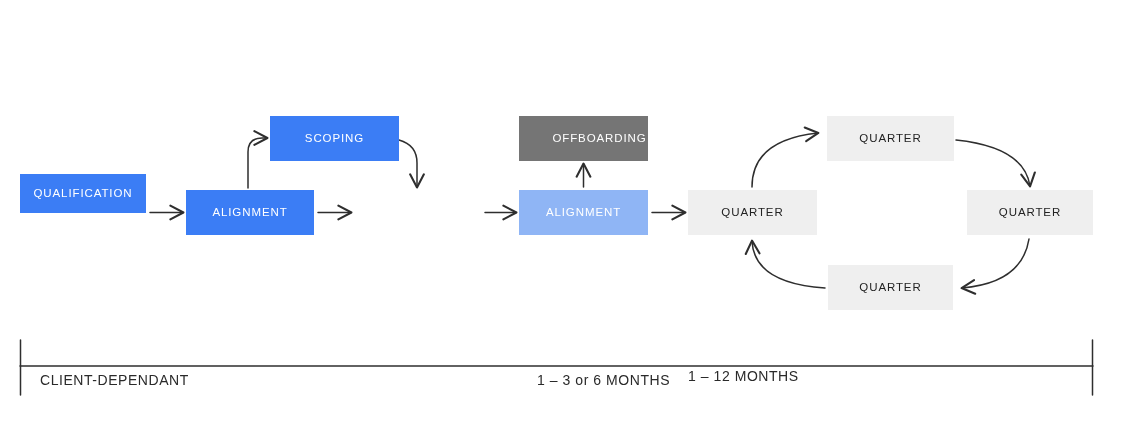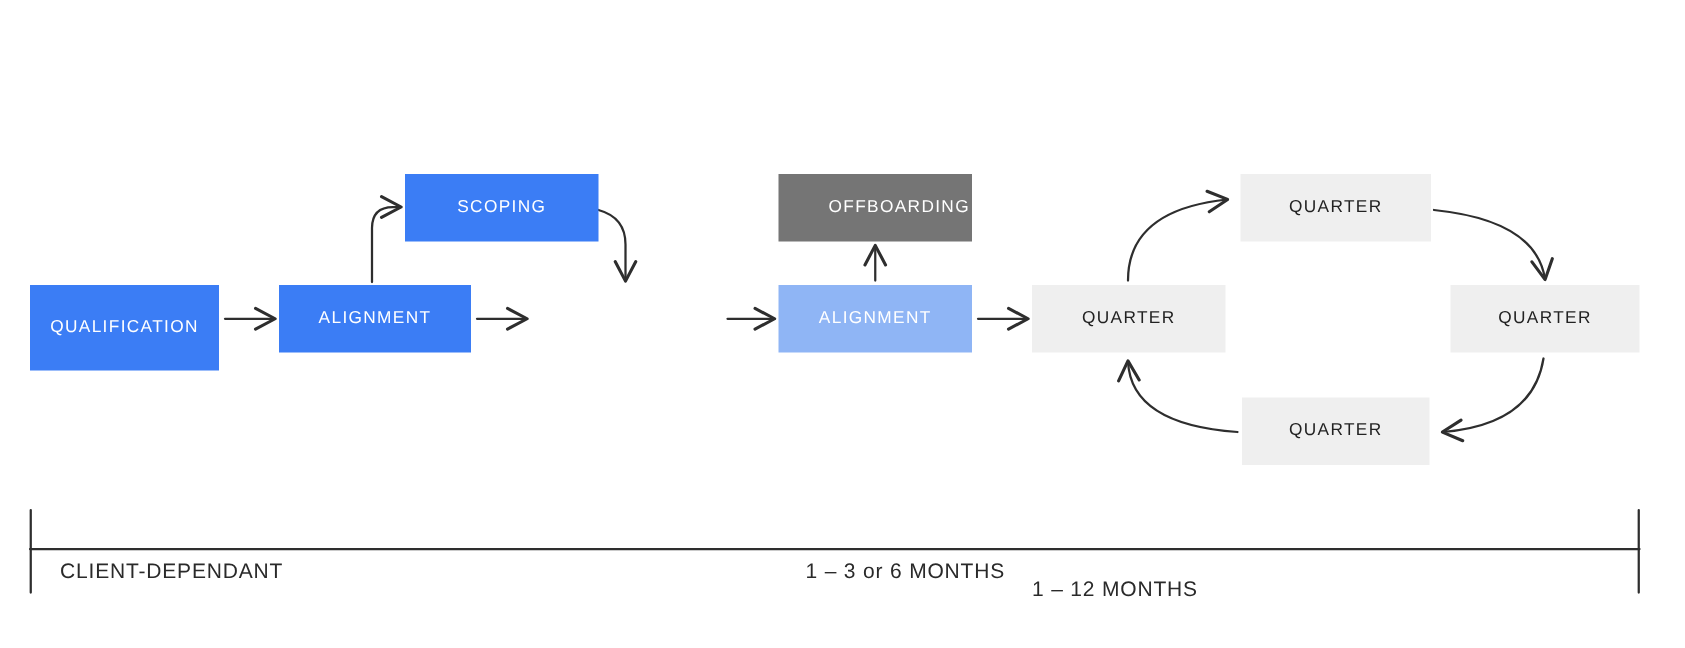--- a/index.html
+++ b/index.html
@@ -89,21 +89,21 @@
       <path d="M1029,239 Q1022,283 962,288" marker-end="url(#ah)"></path>
 
       <path d="M825,288 Q754,283 752,241" marker-end="url(#ah)"></path>
 
       <line x1="20" y1="366" x2="1093" y2="366"></line>
       <line x1="20.5" y1="340" x2="20.5" y2="395"></line>
       <line x1="1092.5" y1="340" x2="1092.5" y2="395"></line>
     </g>
   </svg>
 
-  <div class="node blue" style="left:20px;  top:190px; width:126px; height:57px;">
+  <div class="node blue" style="left:20px;  top:174px; width:126px; height:39px;">
     <span>QUALIFICATION</span>
   </div>
 
   <div class="node blue" style="left:186px; top:190px; width:128px; height:45px;">
     <span>ALIGNMENT</span>
   </div>
 
   <div class="node blue" style="left:270px; top:116px; width:129px; height:45px;">
     <span>SCOPING</span>
   </div>
@@ -130,15 +130,15 @@
   </div>
 
   <div class="node lgray" style="left:828px; top:265px; width:125px; height:45px;">
     <span>QUARTER</span>
   </div>
 
   <div class="axis-label" style="left:40px;  top:372px;">CLIENT-DEPENDANT</div>
 
   <div class="axis-label" style="left:537px; top:372px;">1 – 3 or 6 MONTHS</div>
 
-  <div class="axis-label" style="left:688px; top:384px;">1 – 12 MONTHS</div>
+  <div class="axis-label" style="left:688px; top:368px;">1 – 12 MONTHS</div>
 
 </div>
 
 </body></html>

